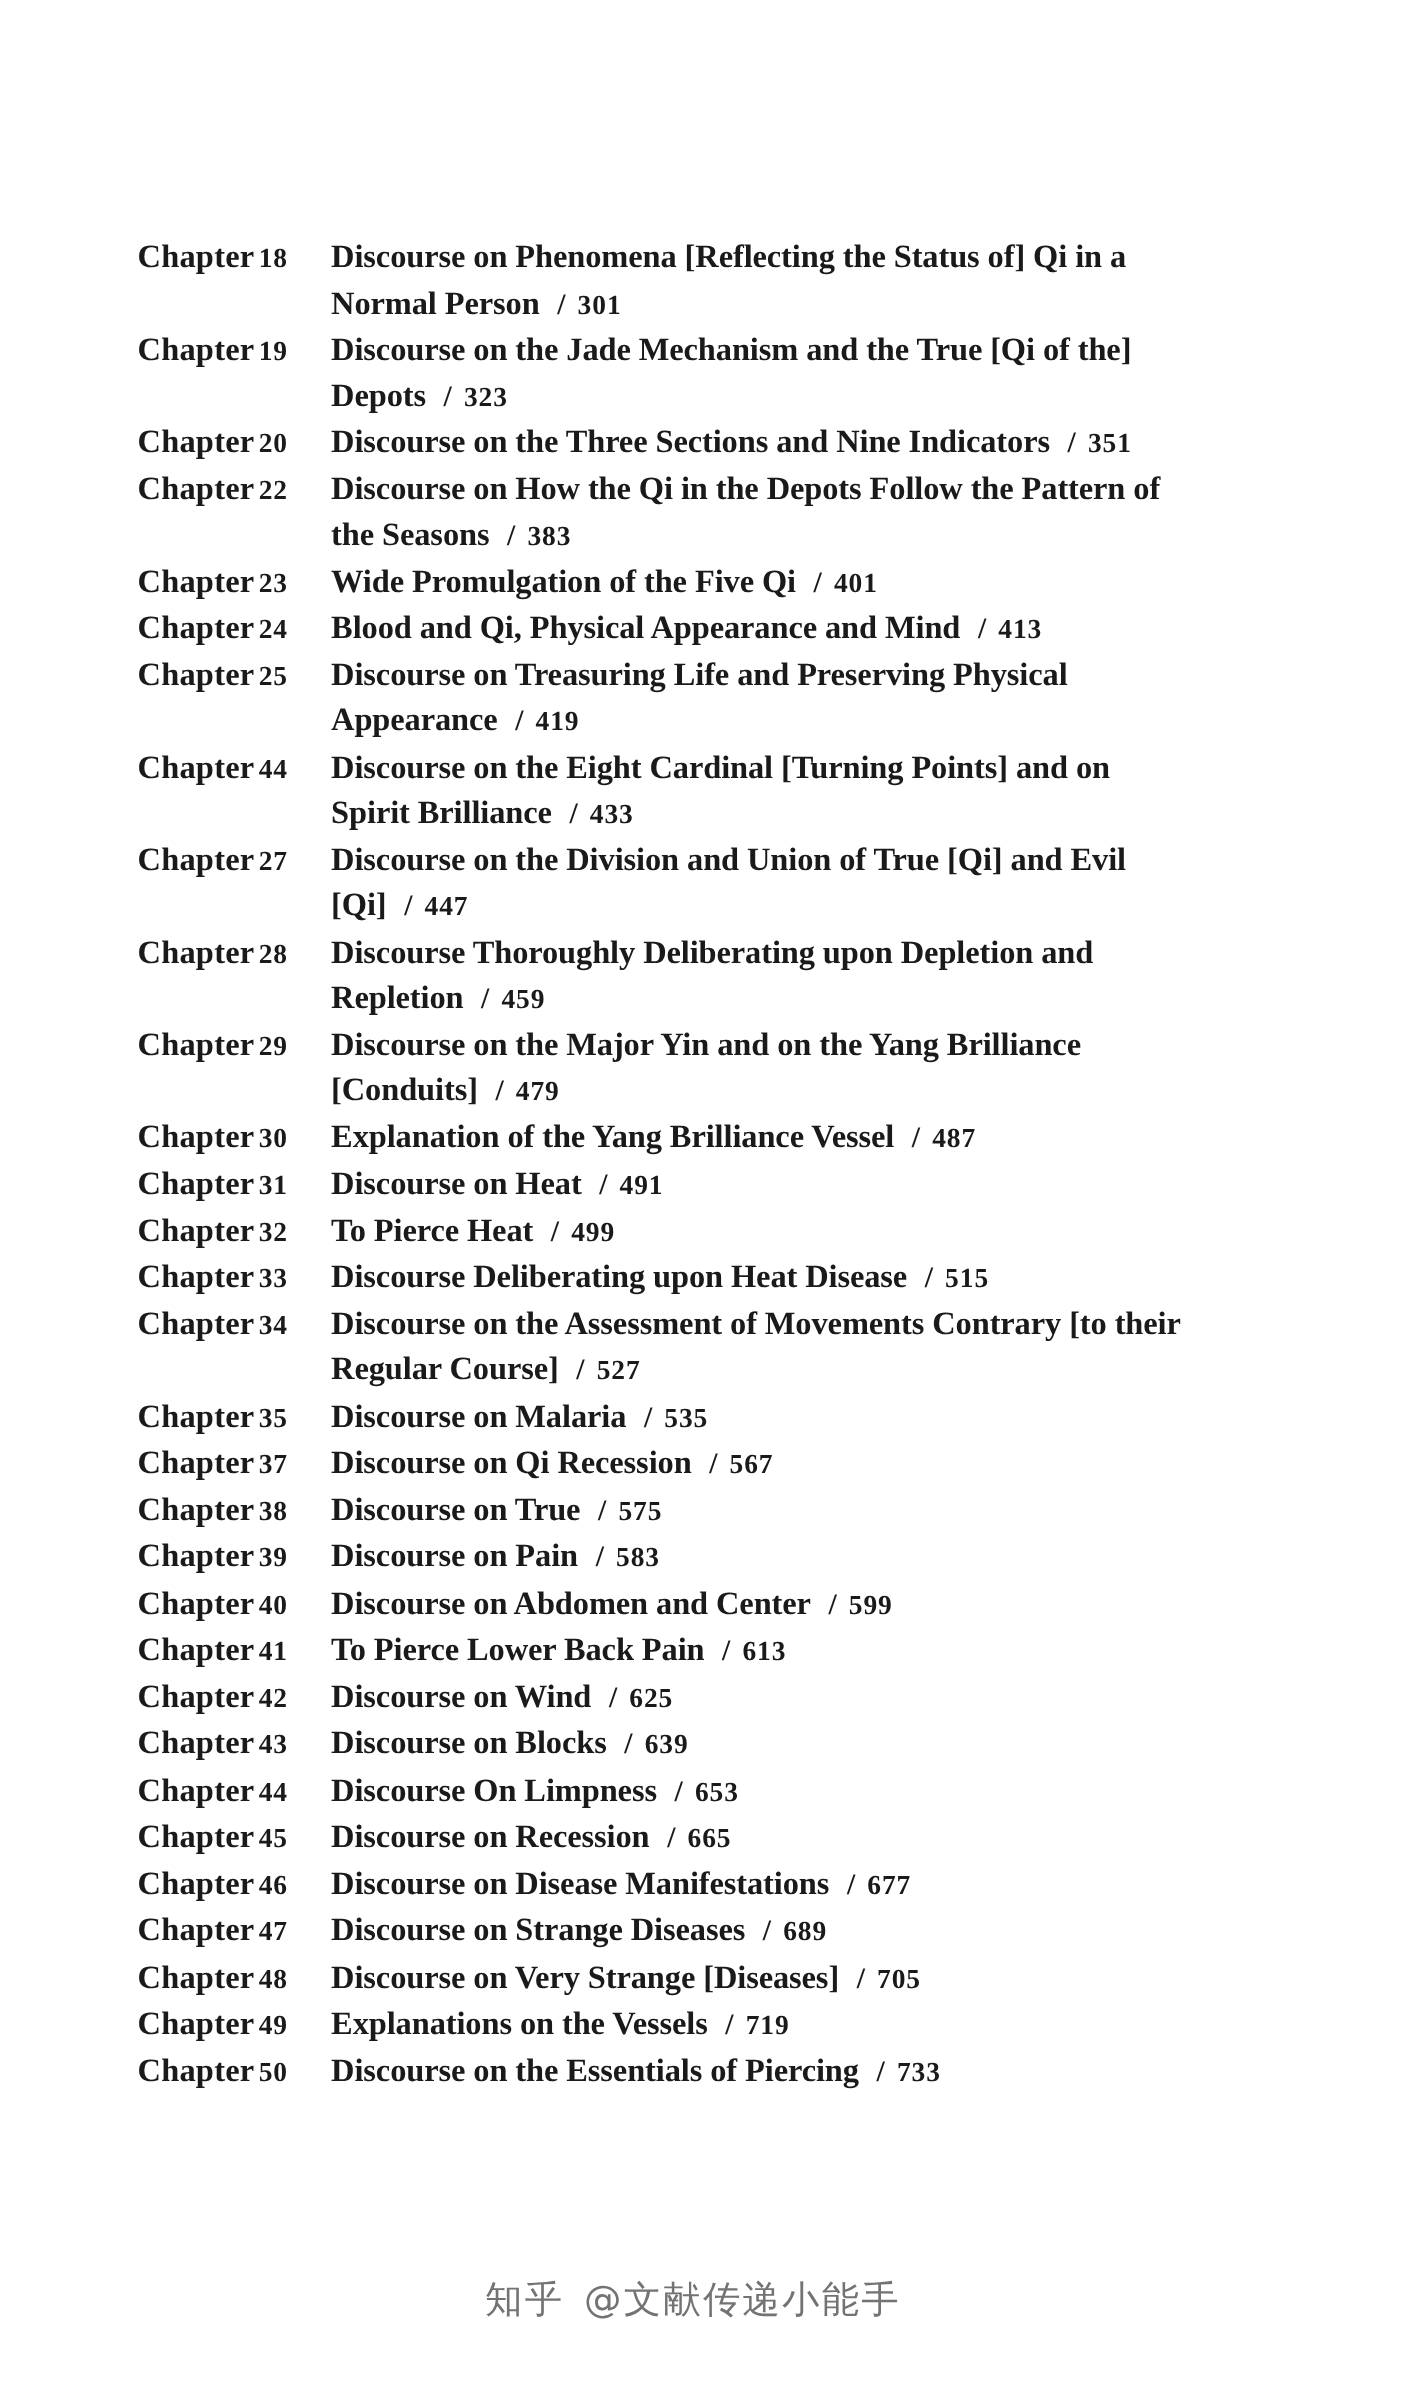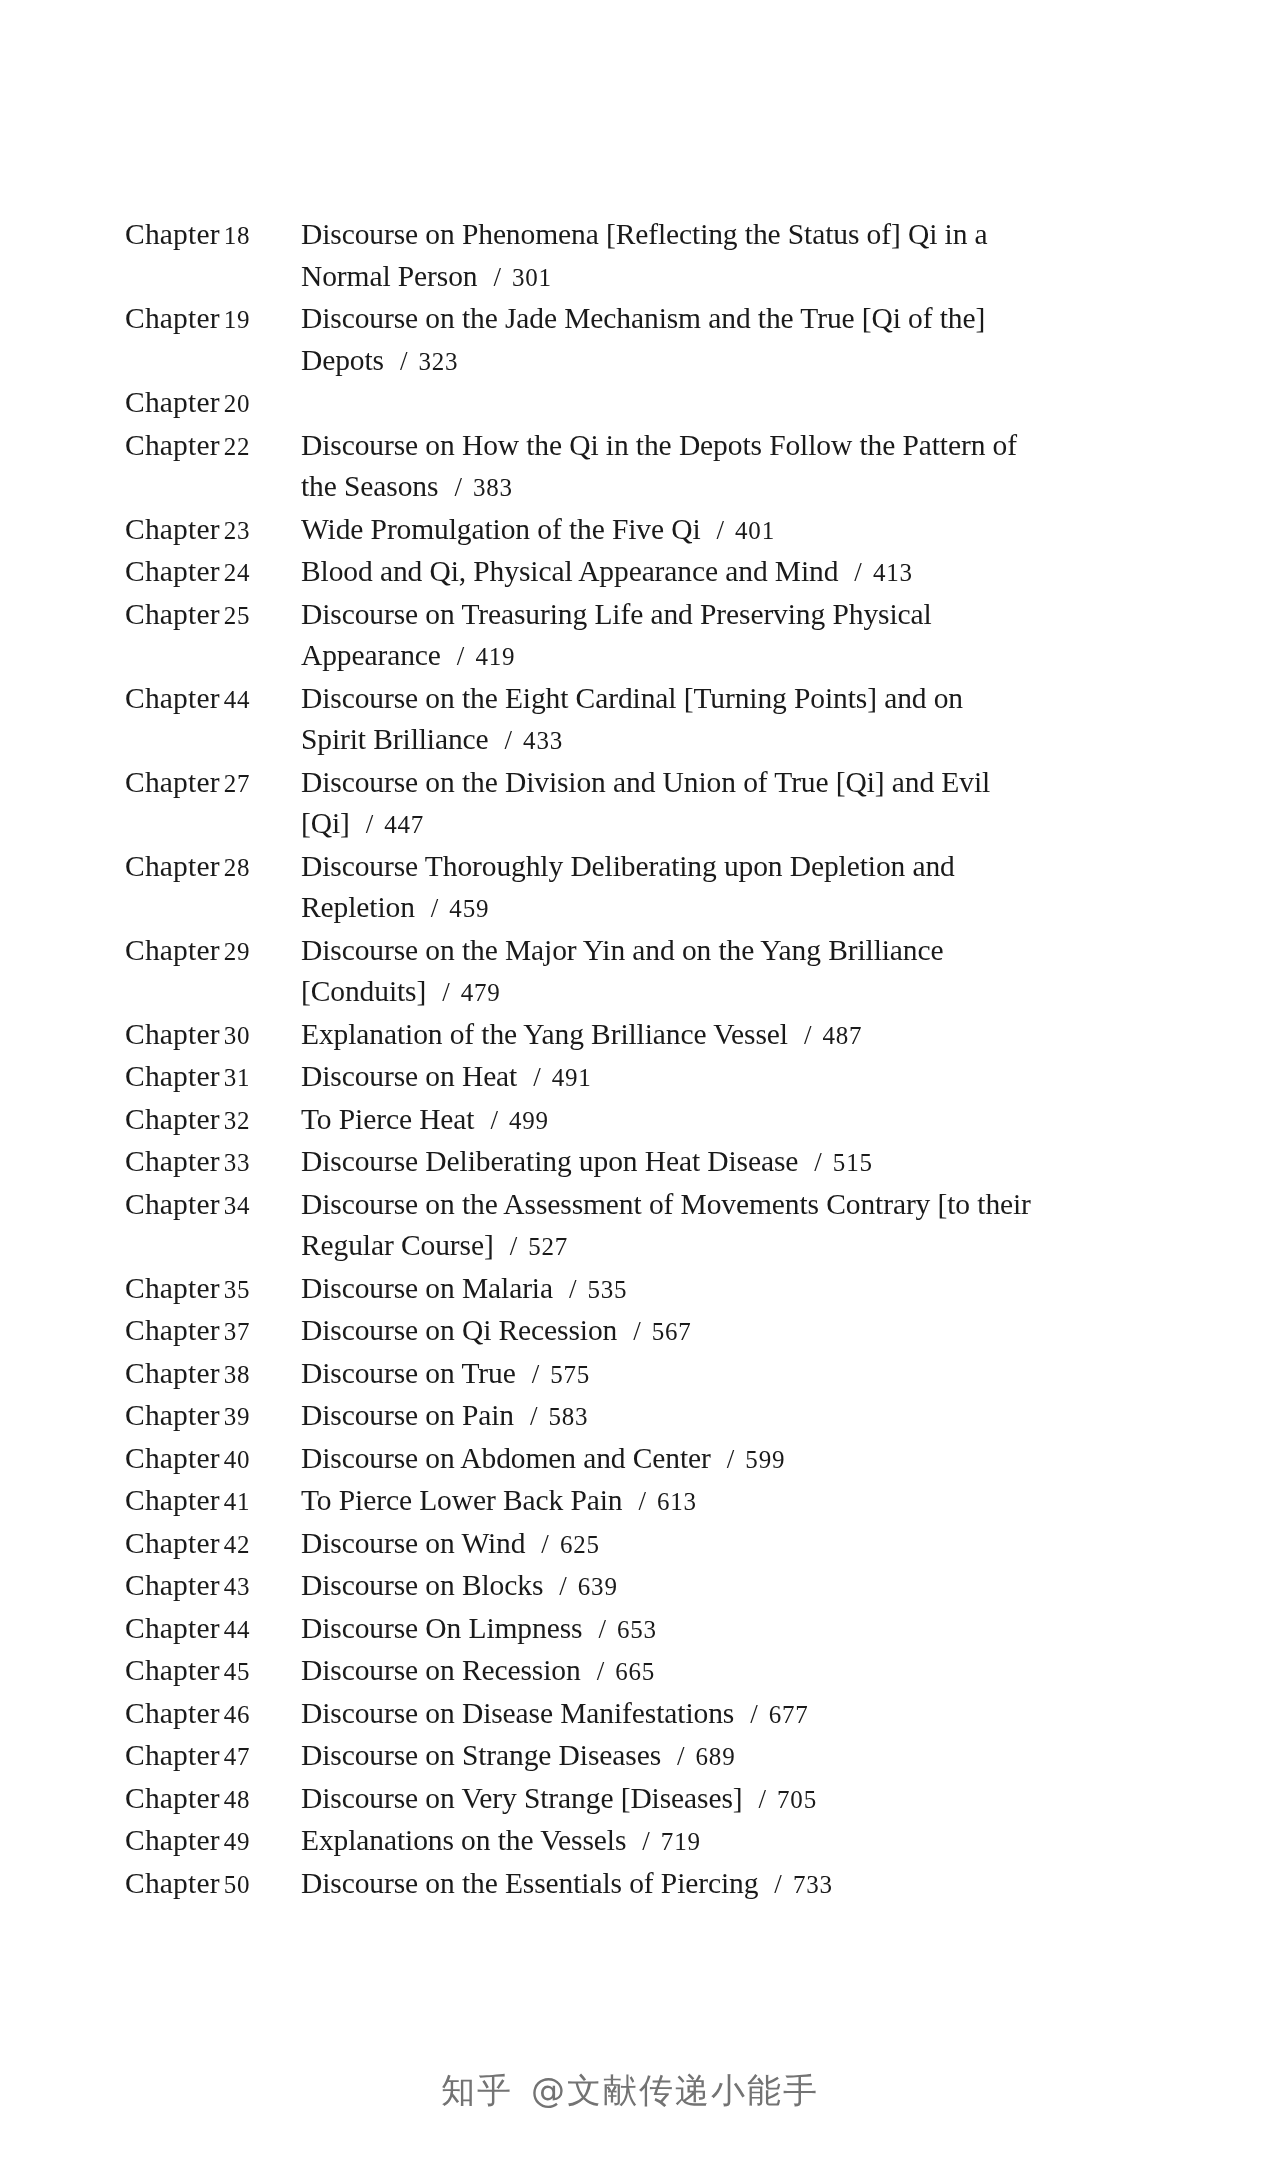--- a/index.html
+++ b/index.html
@@ -23,20 +23,21 @@
     width: 1280px;
     height: 2176px;
     background: #ffffff;
   }
 
   .toc {
     position: absolute;
     left: 125px;
     top: 214px;
     width: 1030px;
+    font-weight: bold;
   }
 
   .toc-entry {
     display: flex;
     align-items: flex-start;
     font-size: 29.5px;
     line-height: 41.5px;
     margin-bottom: 0px;
   }
 
@@ -98,20 +99,21 @@
       <div class="toc-entry">
         <div class="chapter-label"><span>Chapter</span><span class="num">18</span></div>
         <div class="entry-body"><span class="title-text">Discourse on Phenomena [Reflecting the Status of] Qi in a</span><br><span class="title-text">Normal Person</span><span class="sep">/</span><span class="pagenum">301</span></div>
       </div>
       <div class="toc-entry">
         <div class="chapter-label"><span>Chapter</span><span class="num">19</span></div>
         <div class="entry-body"><span class="title-text">Discourse on the Jade Mechanism and the True [Qi of the]</span><br><span class="title-text">Depots</span><span class="sep">/</span><span class="pagenum">323</span></div>
       </div>
       <div class="toc-entry">
         <div class="chapter-label"><span>Chapter</span><span class="num">20</span></div>
+        <div class="entry-body"><span class="title-text">Discourse on the Three Sections and Nine Indicators</span><span class="sep">/</span><span class="pagenum">351</span></div>
       </div>
       <div class="toc-entry">
         <div class="chapter-label"><span>Chapter</span><span class="num">22</span></div>
         <div class="entry-body"><span class="title-text">Discourse on How the Qi in the Depots Follow the Pattern of</span><br><span class="title-text">the Seasons</span><span class="sep">/</span><span class="pagenum">383</span></div>
       </div>
       <div class="toc-entry">
         <div class="chapter-label"><span>Chapter</span><span class="num">23</span></div>
         <div class="entry-body"><span class="title-text">Wide Promulgation of the Five Qi</span><span class="sep">/</span><span class="pagenum">401</span></div>
       </div>
       <div class="toc-entry">

